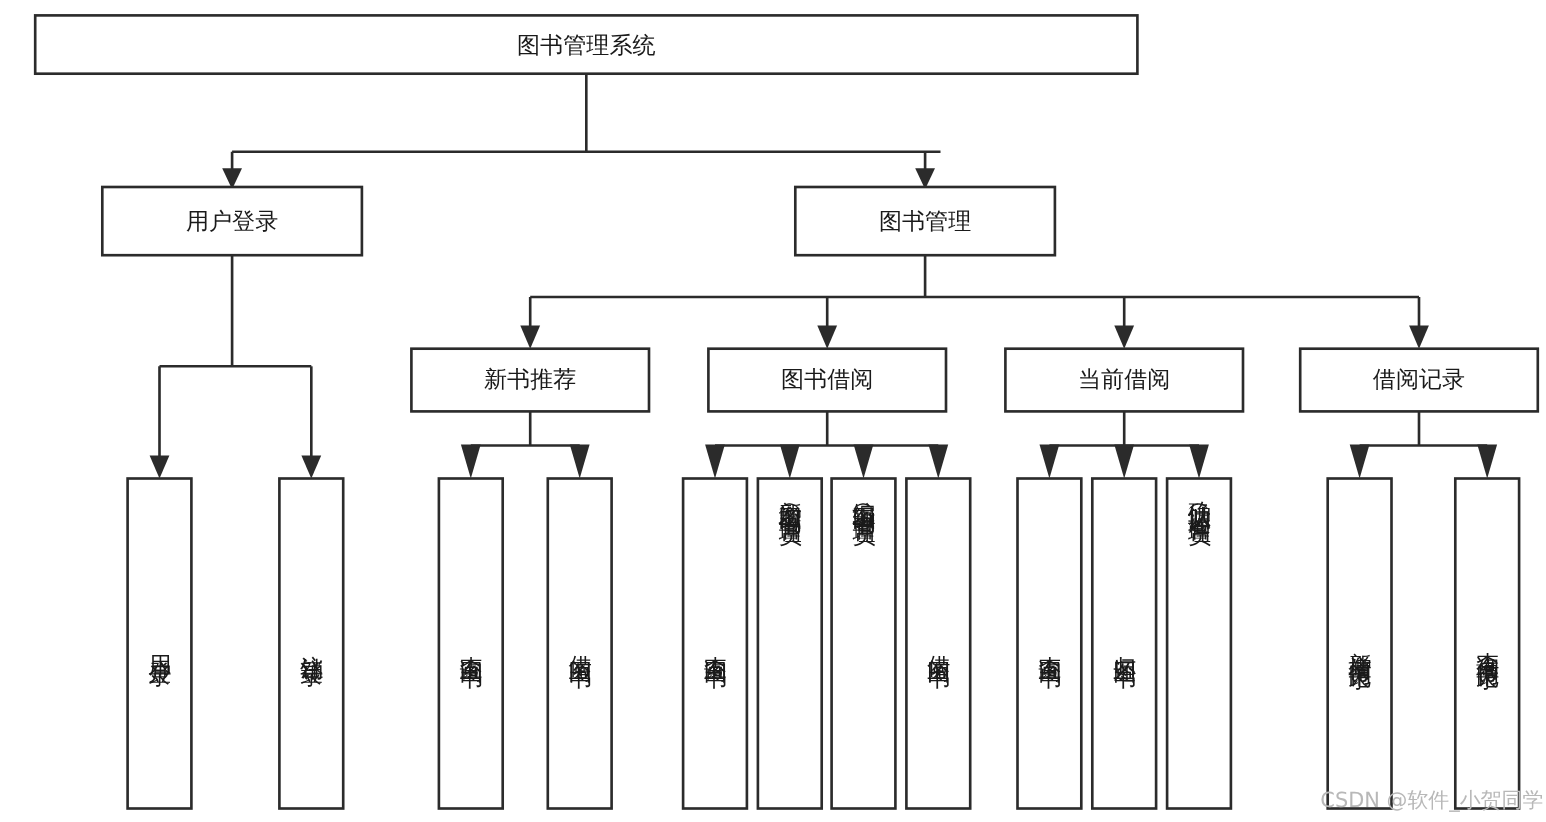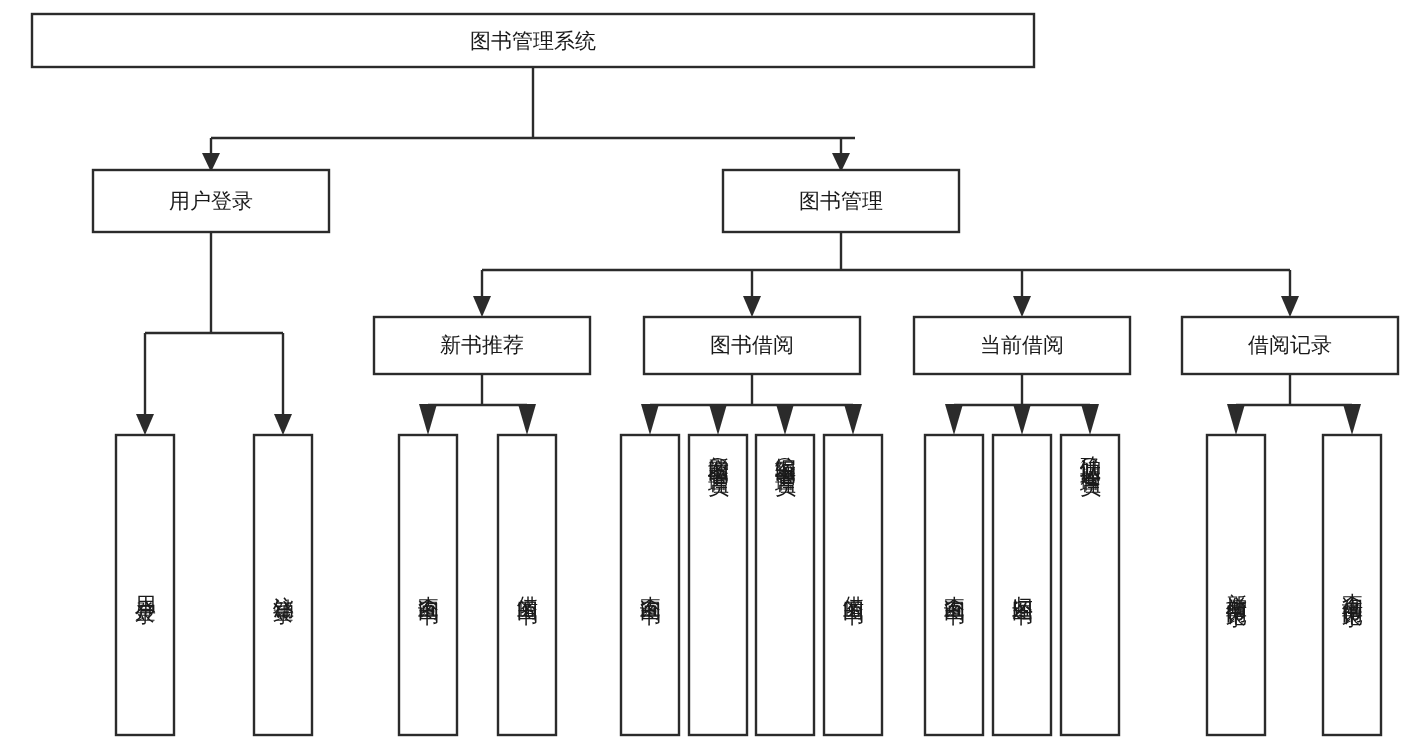--- a/index.html
+++ b/index.html
@@ -299,13 +299,14 @@
       <rect class="node-box" x="1311" y="435" width="58" height="300"></rect>
       <foreignObject x="1311" y="435" width="58" height="300">
         <div xmlns="http://www.w3.org/1999/xhtml" class="vlabel-wrap">
           <span class="vlabel-text">查询借阅记录</span>
         </div>
       </foreignObject>
     </g>
 
   </svg>
 
+  <div class="watermark">CSDN @软件_小贺同学</div>
 </div>
 
 </body></html>

